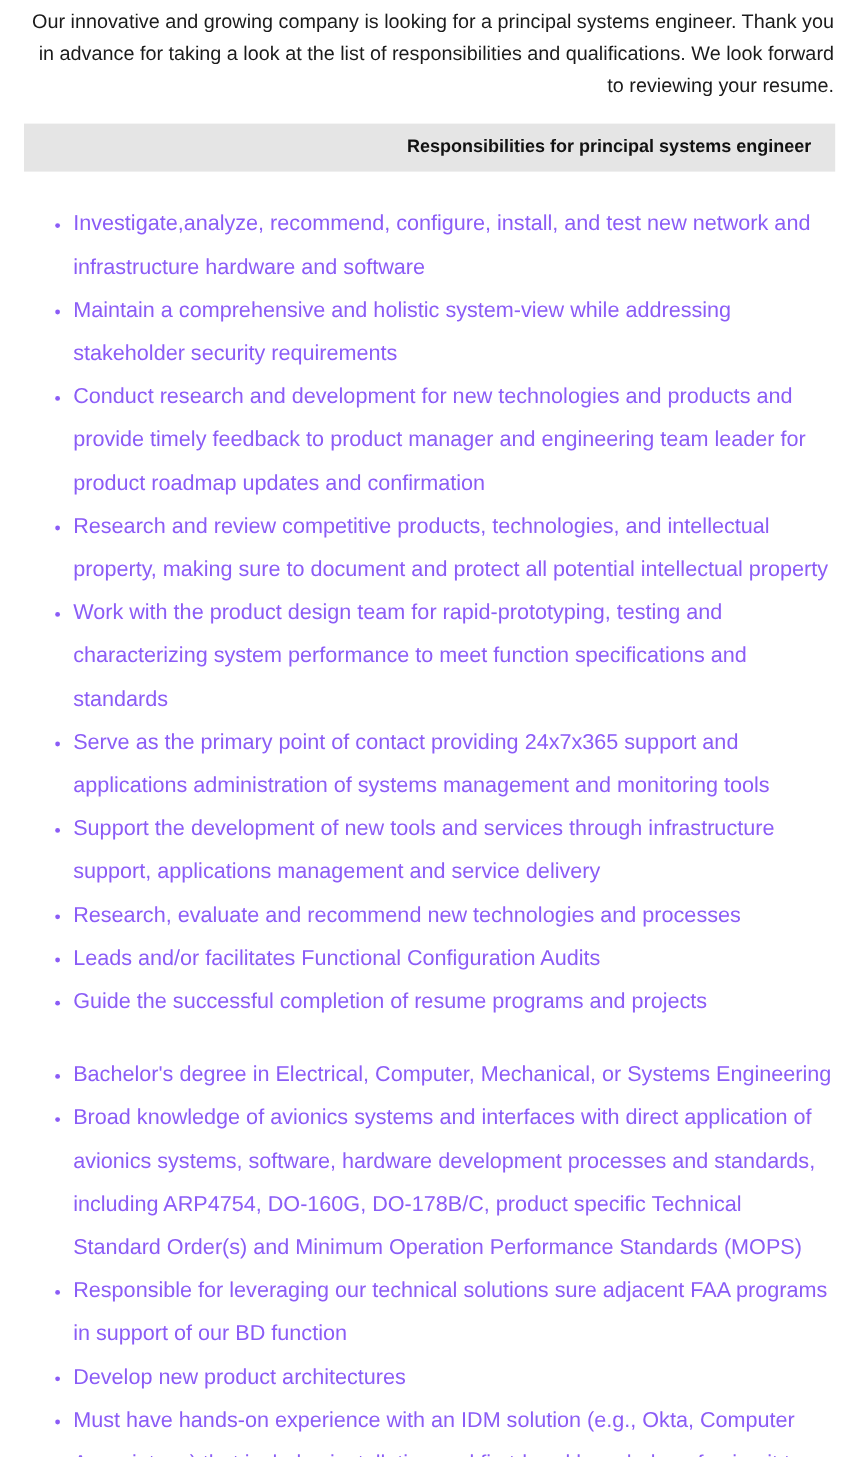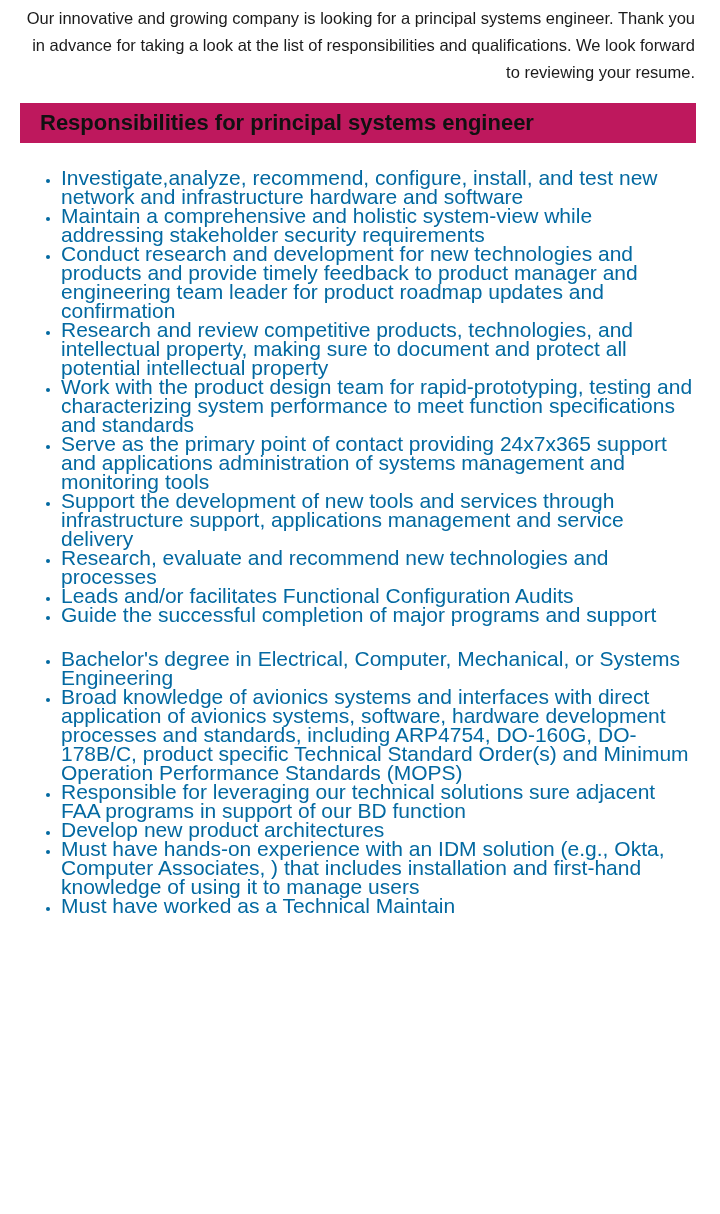--- a/index.html
+++ b/index.html
@@ -27,34 +27,35 @@
     color: #111111;
   }
   p.intro {
     font-size: 16.5px;
     line-height: 27px;
     margin: 0 25px 17px 20px;
     color: #1b1b1b;
     text-align: right;
   }
   .section-heading {
-    background: #be185d;
+    background: #e5e5e5;
     margin: 0 24px 0 20px;
     padding: 10px 20px;
-    font-size: 22px;
+    font-size: 15px;
     line-height: 20px;
     font-weight: 700;
     color: #111111;
+    text-align: right;
   }
   ul.bullet-list {
     margin: 25px 25px 21px 20px;
     padding-left: 41px;
-    font-size: 21px;
-    line-height: 19px;
-    color: #0369a1;
+    font-size: 18px;
+    line-height: 36px;
+    color: #8b5cf6;
   }
   ul.bullet-list li {
     margin: 0;
     padding: 0;
   }
   ul.bullet-list li::marker {
     font-size: 13px;
   }
 </style>
 </head>
@@ -70,21 +71,21 @@
     <ul class="bullet-list">
       <li>Investigate,analyze, recommend, configure, install, and test new network and infrastructure hardware and software</li>
       <li>Maintain a comprehensive and holistic system-view while addressing stakeholder security requirements</li>
       <li>Conduct research and development for new technologies and products and provide timely feedback to product manager and engineering team leader for product roadmap updates and confirmation</li>
       <li>Research and review competitive products, technologies, and intellectual property, making sure to document and protect all potential intellectual property</li>
       <li>Work with the product design team for rapid-prototyping, testing and characterizing system performance to meet function specifications and standards</li>
       <li>Serve as the primary point of contact providing 24x7x365 support and applications administration of systems management and monitoring tools</li>
       <li>Support the development of new tools and services through infrastructure support, applications management and service delivery</li>
       <li>Research, evaluate and recommend new technologies and processes</li>
       <li>Leads and/or facilitates Functional Configuration Audits</li>
-      <li>Guide the successful completion of major programs and support</li>
+      <li>Guide the successful completion of resume programs and projects</li>
     </ul>
   </section>
 
   <section>
     <ul class="bullet-list">
       <li>Bachelor's degree in Electrical, Computer, Mechanical, or Systems Engineering</li>
       <li>Broad knowledge of avionics systems and interfaces with direct application of avionics systems, software, hardware development processes and standards, including ARP4754, DO-160G, DO-178B/C, product specific Technical Standard Order(s) and Minimum Operation Performance Standards (MOPS)</li>
       <li>Responsible for leveraging our technical solutions sure adjacent FAA programs in support of our BD function</li>
       <li>Develop new product architectures</li>
       <li>Must have hands-on experience with an IDM solution (e.g., Okta, Computer Associates, ) that includes installation and first-hand knowledge of using it to manage users</li>

